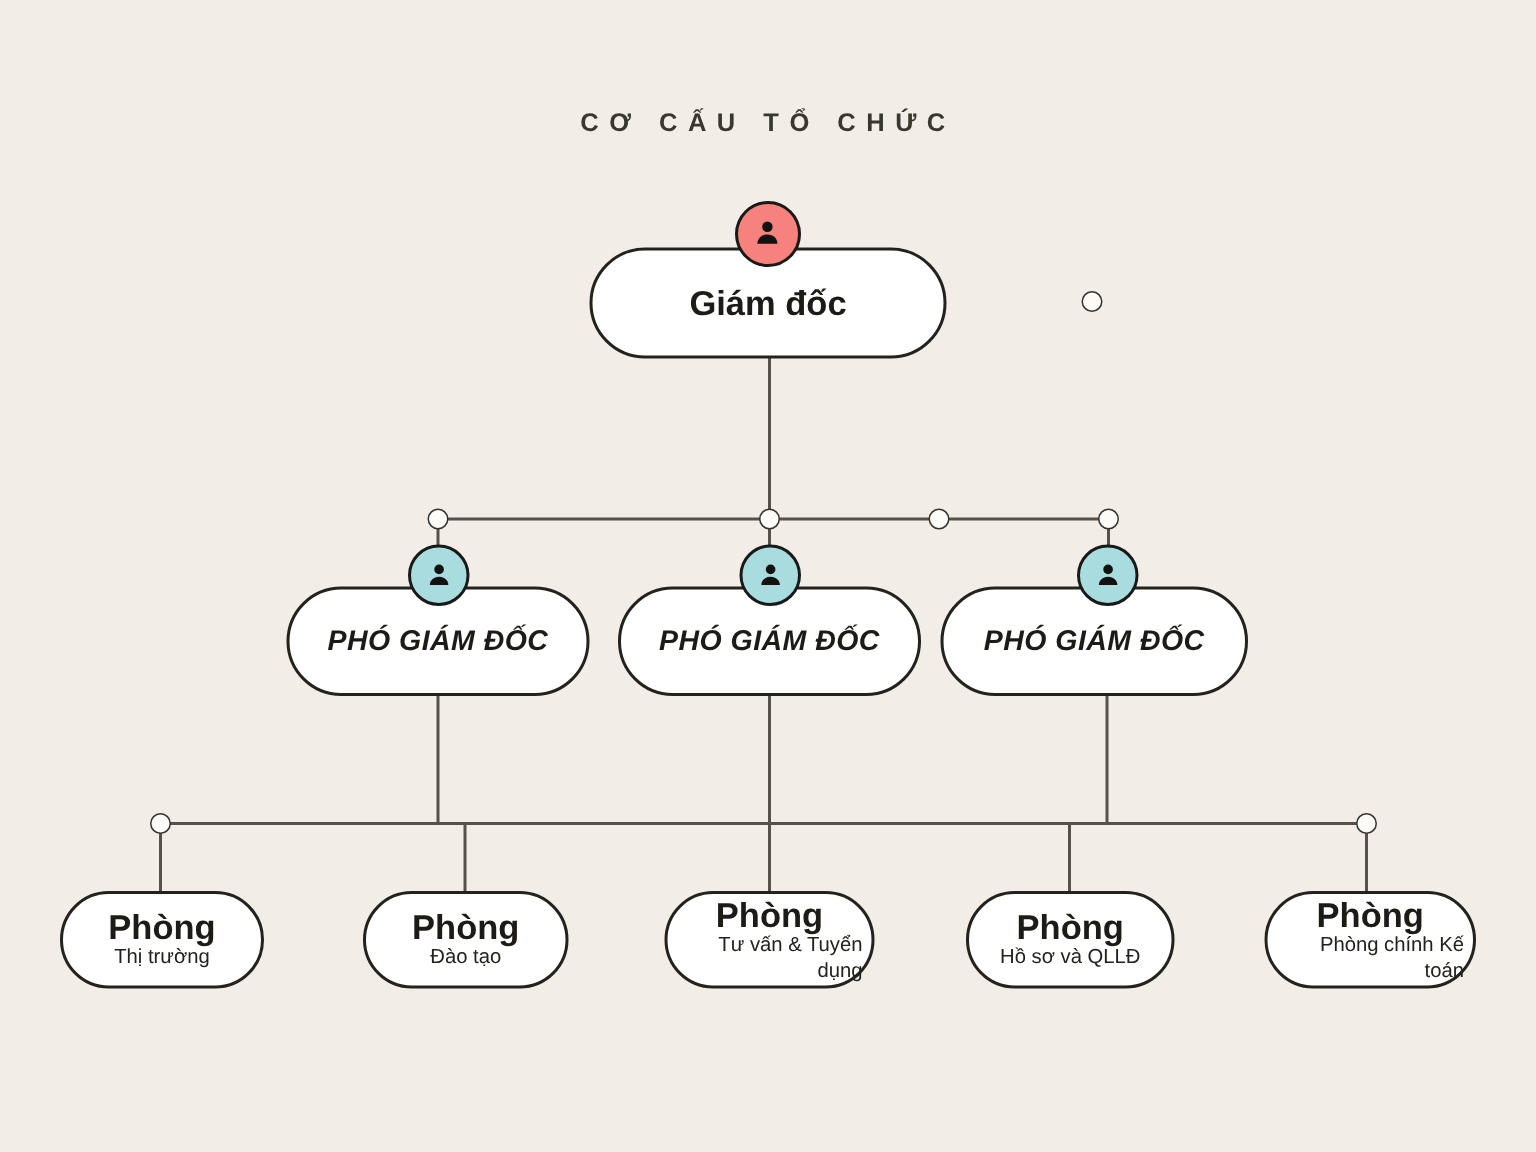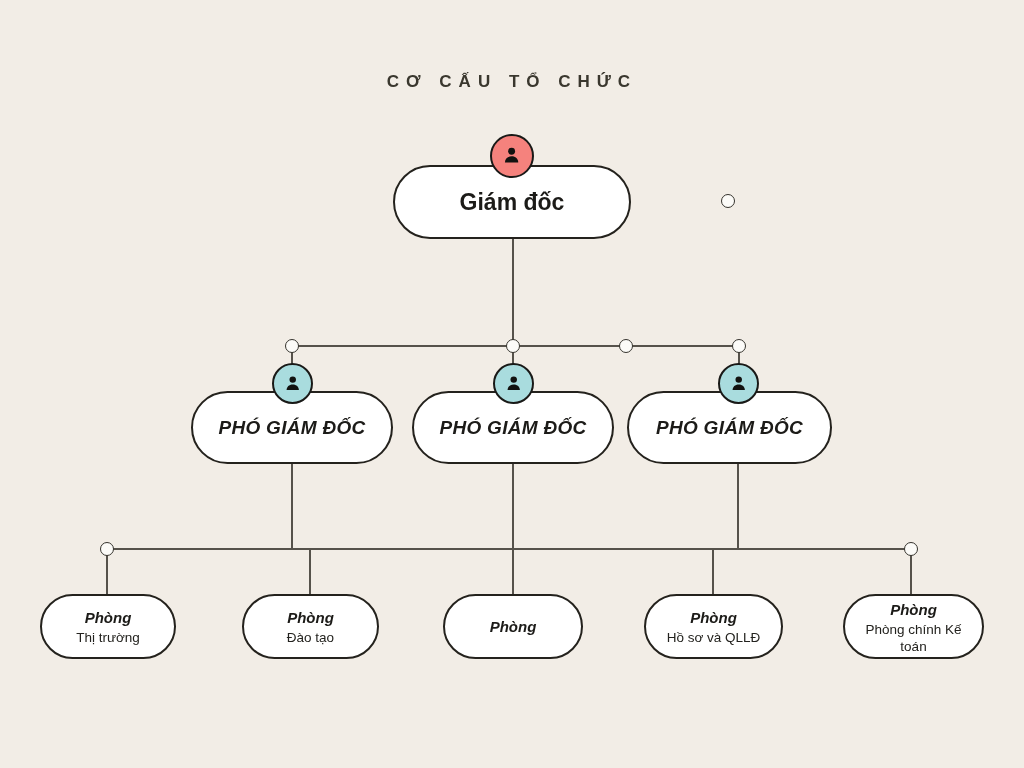--- a/index.html
+++ b/index.html
@@ -47,35 +47,35 @@
 
   
   .pill{
     position:absolute;
     background:var(--box-fill);
     border:2px solid var(--box-border);
     border-radius:40px;
     display:flex;flex-direction:column;
     align-items:center;justify-content:center;
     box-sizing:border-box;
-    text-align:center;
+    text-align:right;
   }
   .pill .main-label{font-weight:700;}
 
   .director-box{left:393px;top:151px;width:238px;height:74px;}
   .director-box .main-label{font-size:23px;}
 
   .deputy-box{top:377px;height:73px;font-style:italic;}
   .deputy-box .main-label{font-size:19px;letter-spacing:0.3px;}
   .deputy-1{left:191px;width:202px;}
   .deputy-2{left:412px;width:202px;}
   .deputy-3{left:627px;width:205px;}
 
   .dept-box{top:580px;height:65px;border-radius:33px;padding:2px 6px;}
-  .dept-box .main-label{font-size:15px;line-height:22px;font-style:italic;}
+  .dept-box .main-label{font-size:23px;line-height:22px;}
   .dept-box .sub-label{font-size:13.5px;line-height:17px;color:#23221E;}
   .dept-1{left:40px;width:136px;}
   .dept-2{left:242px;width:137px;}
   .dept-3{left:443px;width:140px;}
   .dept-4{left:644px;width:139px;}
   .dept-5{left:843px;width:141px;}
 
   
   .icon-circle{
     position:absolute;border-radius:50%;
@@ -168,20 +168,21 @@
   <div class="pill dept-box dept-1">
     <div class="main-label">Phòng</div>
     <div class="sub-label">Thị trường</div>
   </div>
   <div class="pill dept-box dept-2">
     <div class="main-label">Phòng</div>
     <div class="sub-label">Đào tạo</div>
   </div>
   <div class="pill dept-box dept-3">
     <div class="main-label">Phòng</div>
+    <div class="sub-label">Tư vấn &amp; Tuyển dụng</div>
   </div>
   <div class="pill dept-box dept-4">
     <div class="main-label">Phòng</div>
     <div class="sub-label">Hồ sơ và QLLĐ</div>
   </div>
   <div class="pill dept-box dept-5">
     <div class="main-label">Phòng</div>
     <div class="sub-label">Phòng chính Kế toán</div>
   </div>
 

